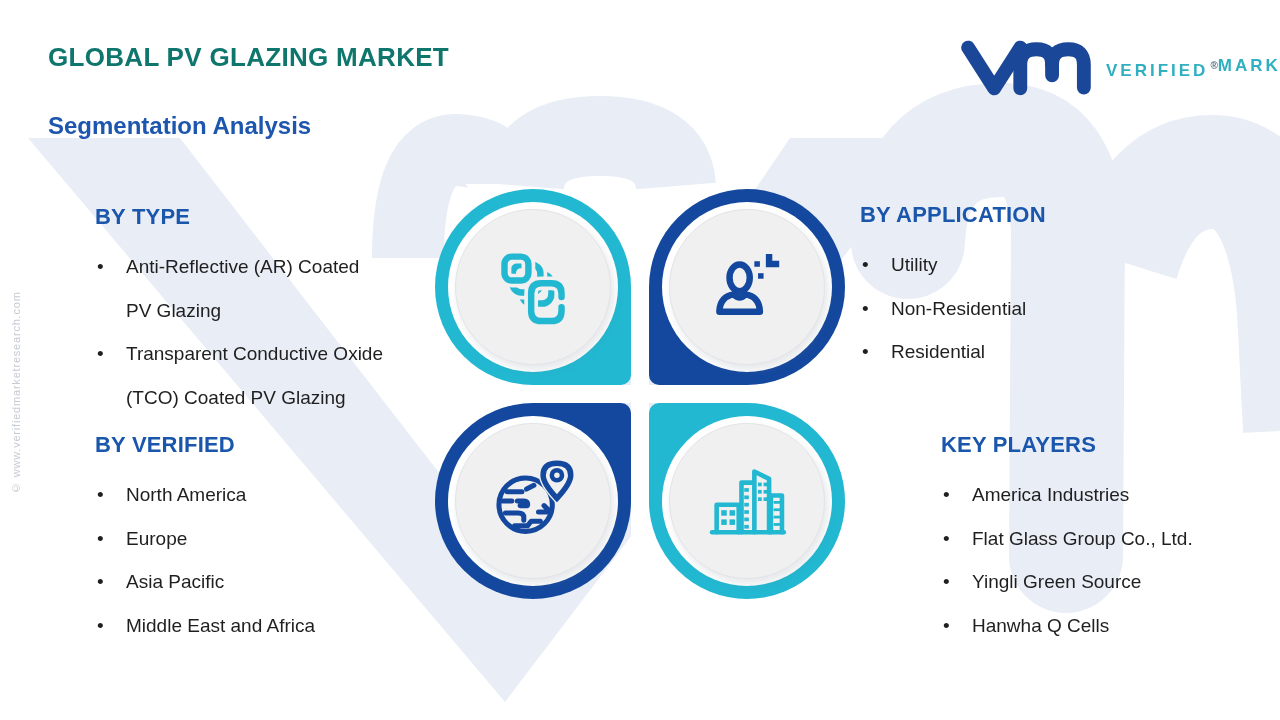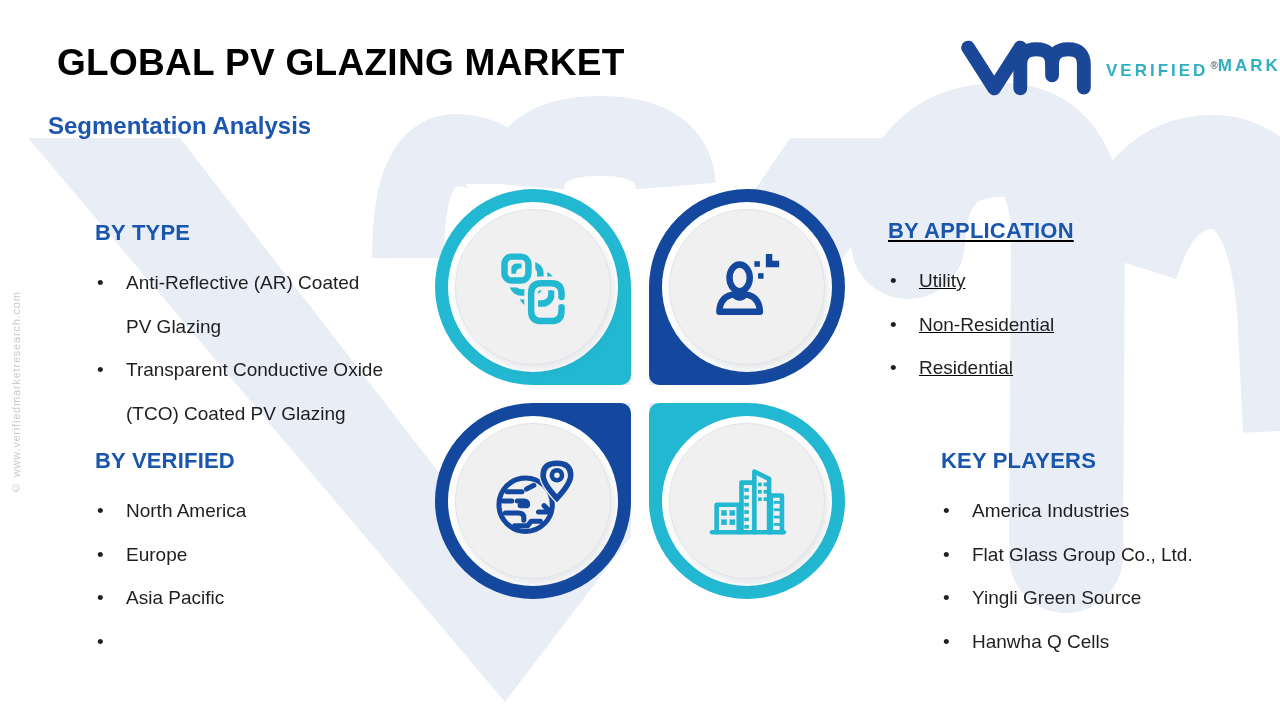--- a/index.html
+++ b/index.html
@@ -6,41 +6,41 @@
   .canvas{
     position:relative;width:1280px;height:720px;overflow:hidden;
     background:#ffffff;font-family:"Liberation Sans",sans-serif;
   }
   
   .wm{position:absolute;inset:0;z-index:0;}
   
   .cross-v{position:absolute;left:631px;top:189px;width:18px;height:410px;background:#ffffff;z-index:2;}
   .cross-h{position:absolute;left:435px;top:385px;width:410px;height:18px;background:#ffffff;z-index:2;}
   
-  .title{position:absolute;left:48px;top:42px;font-size:37px;font-weight:bold;color:#000000;letter-spacing:.3px;z-index:5;margin-left:9px;}
+  .title{position:absolute;left:48px;top:42px;font-size:26px;font-weight:bold;color:#0f766e;letter-spacing:.3px;z-index:5;}
   .subtitle{position:absolute;left:48px;top:112px;font-size:24px;font-weight:bold;color:#1d56ae;z-index:5;}
   .logo{position:absolute;left:960px;top:34px;display:flex;align-items:center;gap:14px;z-index:5;}
   .logo-text{display:flex;flex-direction:row;line-height:20px;}
   .logo-line{font-size:17px;font-weight:bold;color:#2fafc0;letter-spacing:3px;white-space:nowrap;}
   .reg{font-size:10px;vertical-align:super;color:#55707c;letter-spacing:0;margin-left:2px;}
   
   .side-copy{
     position:absolute;left:10px;top:250px;height:285px;z-index:4;
     writing-mode:vertical-rl;transform:rotate(180deg);
     font-size:11px;color:#c5cad3;letter-spacing:.8px;text-align:center;
   }
   
-  .section{position:absolute;z-index:5;margin-top:16px;}
+  .section{position:absolute;z-index:5;}
   .section h3{margin:0 0 14px 0;font-size:22px;line-height:28px;font-weight:bold;color:#1956ac;letter-spacing:.2px;}
   .section ul{margin:0;padding:0;list-style:none;}
   .section li{position:relative;padding-left:31px;line-height:43.5px;font-size:19px;color:#1f1f1f;}
   .section li .bul{position:absolute;left:2px;color:#1f1f1f;}
   #sec-by-type{left:95px;top:203px;width:292px;}
   #sec-by-geography{left:95px;top:431px;width:330px;}
-  #sec-by-application{left:888px;top:201px;width:372px;text-decoration:underline;}
+  #sec-by-application{left:860px;top:201px;width:372px;}
   #sec-key-players{left:941px;top:431px;width:372px;}
   
   .quad{position:absolute;width:196px;height:196px;z-index:3;}
   .quad .white{position:absolute;inset:13px;background:#ffffff;border-radius:50%;}
   .quad .inner{
     position:absolute;inset:20px;background:#f0f0f1;border-radius:50%;
     border:1px solid #e3e4e8;box-shadow:3px 5px 9px rgba(110,120,140,.18);
     display:flex;align-items:center;justify-content:center;
   }
   #quad-type{left:435px;top:189px;background:#22b8d1;border-radius:50% 50% 10px 50%;}
@@ -97,21 +97,21 @@
         <li><span class="bul">•</span><span>Transparent Conductive Oxide (TCO) Coated PV Glazing</span></li>
       </ul>
   </div>
 
   <div class="section" id="sec-by-geography">
     <h3>BY VERIFIED</h3>
     <ul>
         <li><span class="bul">•</span><span>North America</span></li>
         <li><span class="bul">•</span><span>Europe</span></li>
         <li><span class="bul">•</span><span>Asia Pacific</span></li>
-        <li><span class="bul">•</span></li>
+        <li><span class="bul">•</span><span>Middle East and Africa</span></li>
       </ul>
   </div>
 
   <div class="section" id="sec-by-application">
     <h3>BY APPLICATION</h3>
     <ul>
         <li><span class="bul">•</span><span>Utility</span></li>
         <li><span class="bul">•</span><span>Non-Residential</span></li>
         <li><span class="bul">•</span><span>Residential</span></li>
       </ul>

